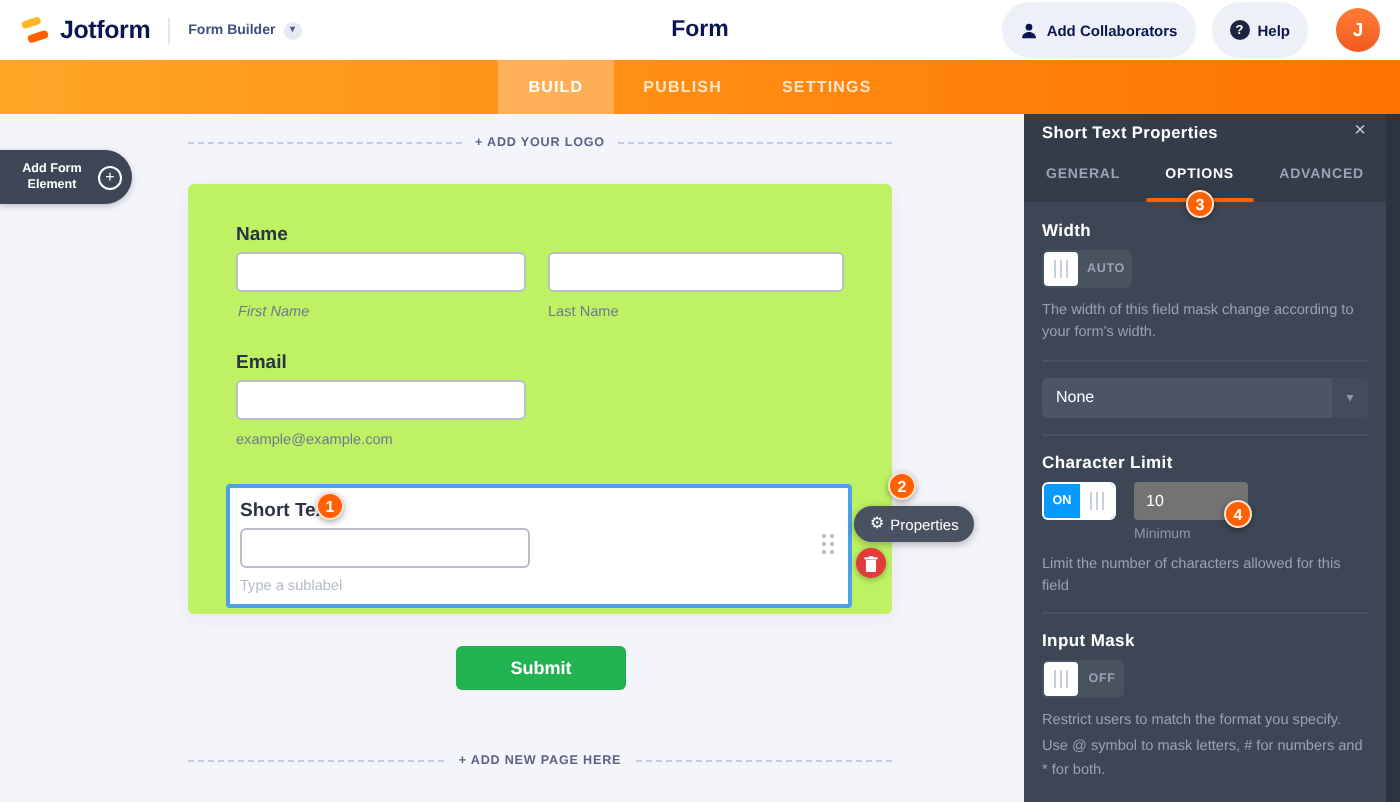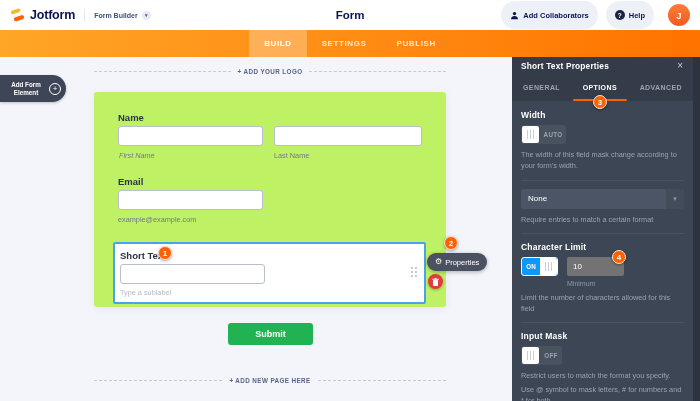--- a/index.html
+++ b/index.html
@@ -161,22 +161,22 @@
       <span class="pill">
         <span class="q-circle">?</span>
         <span>Help</span>
       </span>
       <span class="avatar">J</span>
     </span>
   </header>
 
   <nav class="buildbar">
     <span class="nav-tab active">BUILD</span>
+    <span class="nav-tab">PUBLISH</span>
     <span class="nav-tab">SETTINGS</span>
-    <span class="nav-tab">PUBLISH</span>
   </nav>
 
   <main class="canvas">
 
     <div class="add-el">
       <span class="add-el-txt">Add Form Element</span>
       <span class="plus-circle">+</span>
     </div>
 
     <div class="dashrow row-logo">
@@ -256,21 +256,20 @@
         <span class="knob"></span>
         <span class="tlabel">AUTO</span>
       </div>
       <div class="desc">The width of this field mask change according to your form's width.</div>
       <div class="p-div"></div>
 
       <div class="dropdown">
         <div class="dd-value">None</div>
         <div class="dd-btn">▾</div>
       </div>
-      <div class="desc">Require entries to match a certain format</div>
       <div class="p-div"></div>
 
       <div class="sec-label">Character Limit</div>
       <div class="cl-row">
         <div class="toggle toggle-blue">
           <span class="tlabel">ON</span>
           <span class="knob"></span>
         </div>
         <div class="cl-col">
           <input class="pin" value="10" style="">

